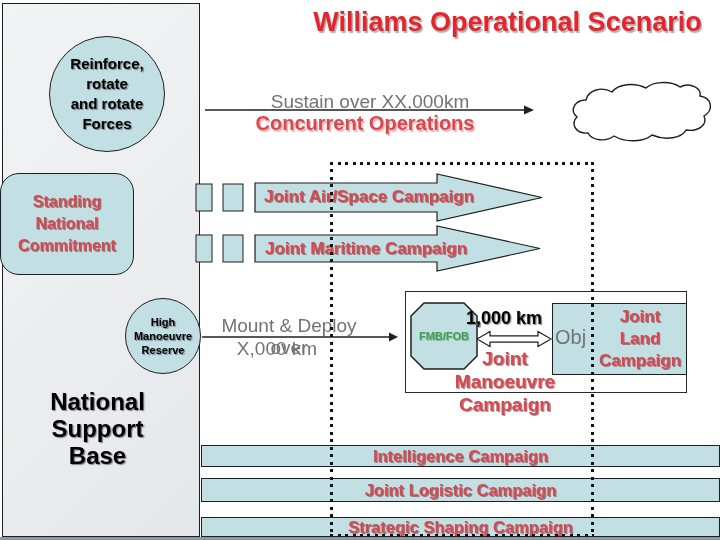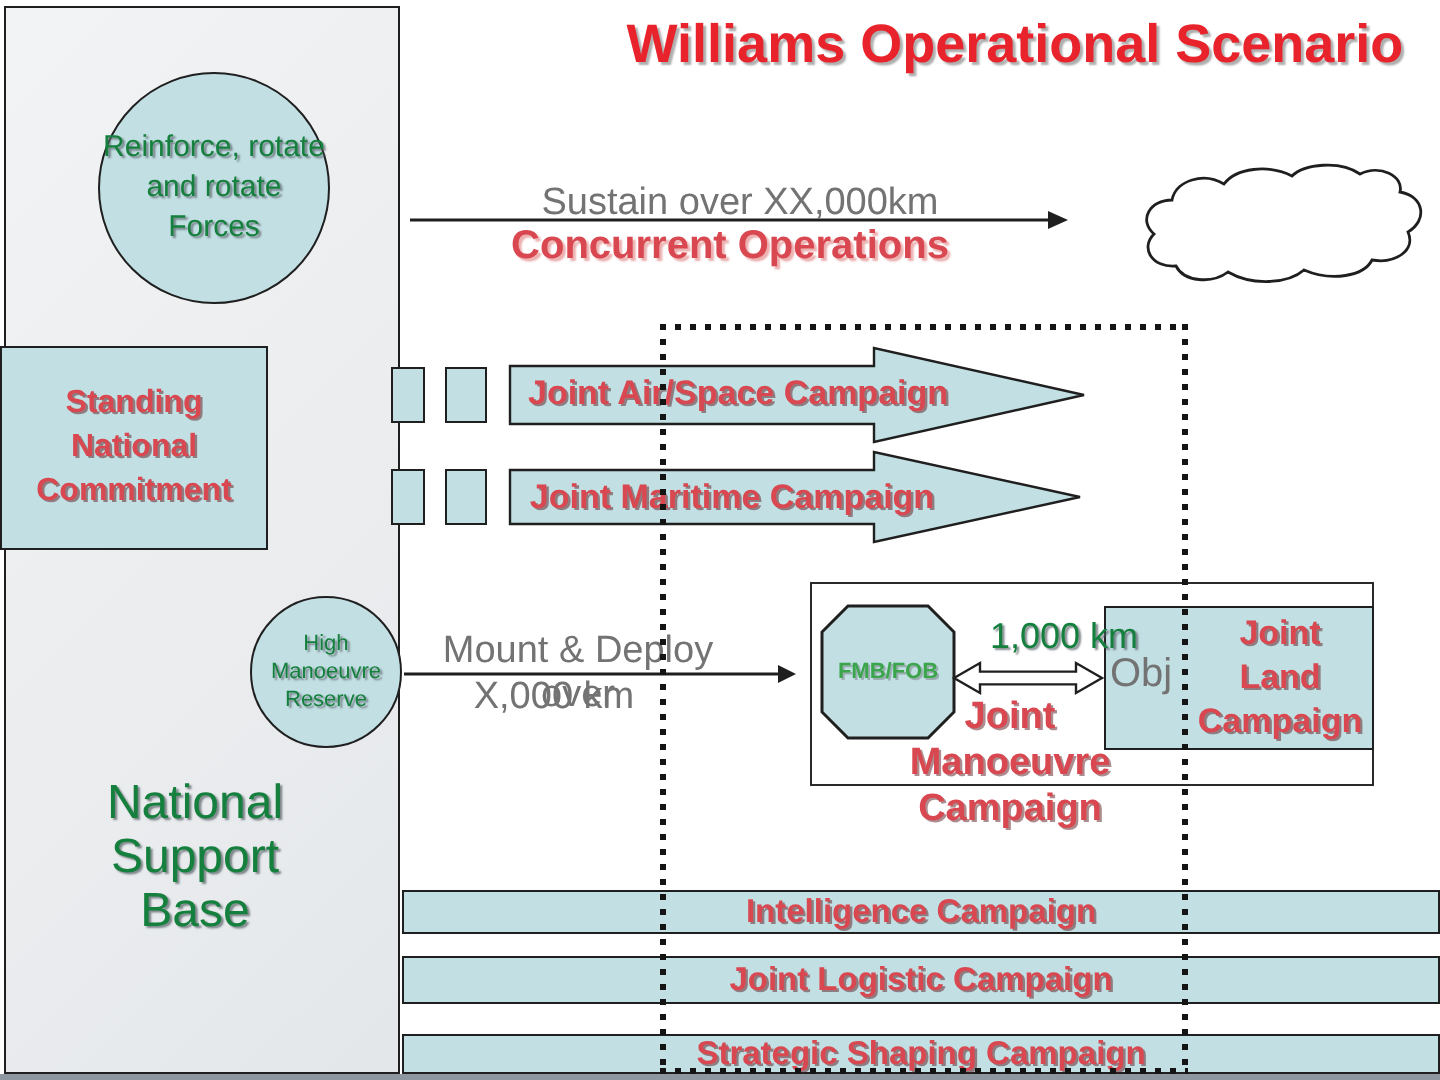--- a/index.html
+++ b/index.html
@@ -20,21 +20,21 @@
   .panel{left:2px;top:3px;width:198px;height:534px;
     background:linear-gradient(135deg,#f2f3f4 0%,var(--panel-gray) 55%,#e4e7ea 100%);
     border:1.5px solid #1f1f1f;z-index:1;}
 
   
   .tealbox{background:var(--teal);border:1.4px solid #1f1f1f;}
   .circle{border-radius:50%;}
 
   
   .center{text-align:center;}
-  .blackbold{font-weight:normal;color:#15803d;text-shadow:1.2px 1.2px 1px rgba(90,100,105,.75);}
+  .blackbold{font-weight:bold;color:#000000;text-shadow:1.2px 1.2px 1px rgba(90,100,105,.75);}
   .redlabel{font-weight:bold;color:var(--label-red);text-shadow:1.2px 1.2px 0 rgba(90,25,30,.5);}
   .plain{color:#737373;}
   .title{font-size:27px;font-weight:bold;color:var(--title-red);
     text-shadow:1.5px 1.5px 1px rgba(160,160,160,.85);white-space:nowrap;}
   .flexc{display:flex;align-items:center;justify-content:center;flex-direction:column;}
   .line{display:block;}
 
   
   .dotv{width:3px;background:repeating-linear-gradient(to bottom,#141414 0 3px,rgba(0,0,0,0) 3px 7.5px);z-index:30;}
   .doth{height:3px;background:repeating-linear-gradient(to right,#141414 0 3px,rgba(0,0,0,0) 3px 7.5px);z-index:30;}
@@ -62,21 +62,21 @@
   <div class="abs title center" style="left:295px;top:7px;width:425px;">Williams Operational Scenario</div>
 
   <div class="abs tealbox circle flexc" style="left:49px;top:36px;width:116px;height:116px;z-index:2;">
     <div class="blackbold center" style="font-size:15px;line-height:20px;">
       <span class="line">Reinforce, rotate</span>
       <span class="line">and rotate</span>
       <span class="line">Forces</span>
     </div>
   </div>
 
-  <div class="abs tealbox flexc" style="left:0px;top:173px;width:134px;height:102px;z-index:2;">
+  <div class="abs tealbox flexc" style="left:0px;top:173px;width:134px;height:102px;z-index:2;border-radius:19px;">
     <div class="redlabel center" style="font-size:16px;line-height:22px;">
       <span class="line">Standing</span>
       <span class="line">National</span>
       <span class="line">Commitment</span>
     </div>
   </div>
 
   <div class="abs tealbox circle flexc" style="left:125px;top:298px;width:76px;height:76px;z-index:2;">
     <div class="blackbold center" style="font-size:11px;line-height:14px;">
       <span class="line">High</span>
@@ -104,21 +104,21 @@
   <div class="abs container-box"></div>
 
   <div class="abs tealbox land-box"></div>
   <div class="abs plain z10" style="left:555px;top:326px;width:40px;font-size:20px;">Obj</div>
   <div class="abs redlabel center z10" style="left:597px;top:306px;width:86px;font-size:17px;line-height:22px;">
     <span class="line">Joint</span>
     <span class="line">Land</span>
     <span class="line">Campaign</span>
   </div>
 
-  <div class="abs blackbold center z10" style="left:482px;top:308px;width:100px;font-size:18px;">1,000 km</div>
+  <div class="abs blackbold center z10" style="left:454px;top:308px;width:100px;font-size:18px;">1,000 km</div>
   <div class="abs center z10" style="left:410px;top:330px;width:68px;font-size:11px;font-weight:bold;color:var(--fmb-green);text-shadow:1px 1px 0 rgba(80,80,80,.35);">FMB/FOB</div>
 
   <div class="abs redlabel center z10" style="left:430px;top:347px;width:150px;font-size:19px;line-height:23px;">
     <span class="line">Joint</span>
     <span class="line">Manoeuvre</span>
     <span class="line">Campaign</span>
   </div>
 
   <div class="abs bar" style="top:445px;height:22px;">
     <span class="redlabel">Intelligence Campaign</span>

